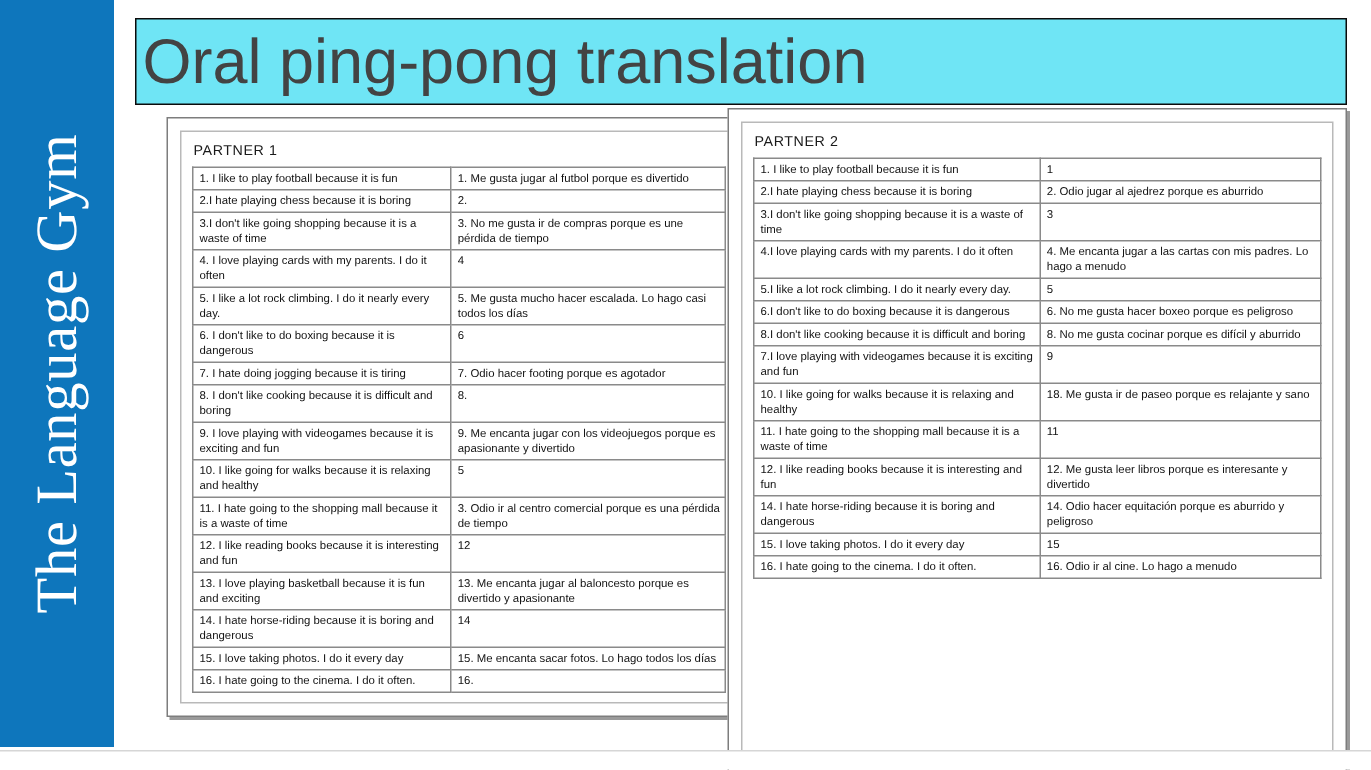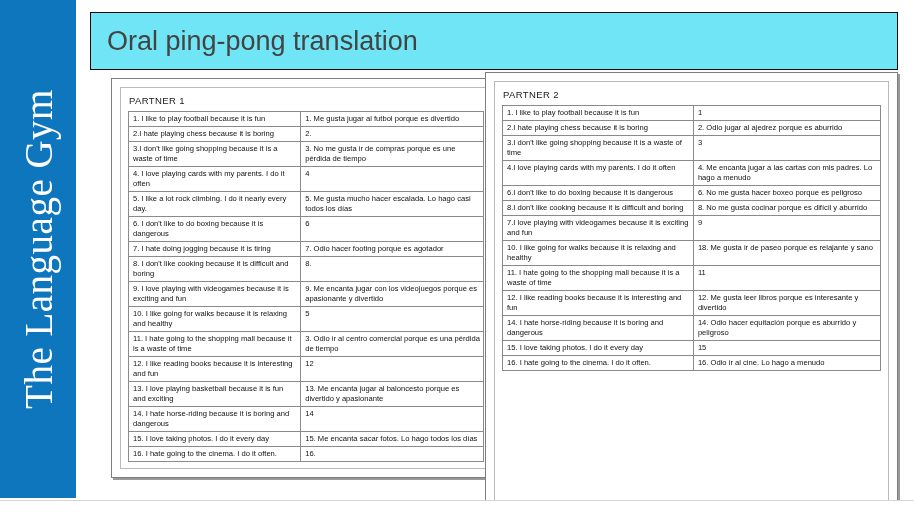--- a/index.html
+++ b/index.html
@@ -33,23 +33,23 @@
   
   #title-banner{
     position:absolute;left:90px;top:12px;width:808px;height:58px;
     background:#6FE5F5;
     border:1px solid #0b0b0b;
     box-sizing:border-box;
     display:flex;align-items:center;
   }
   #title-banner .title-text{
     color:#434343;
-    font-size:27px;
-    font-family:"Liberation Sans",sans-serif;
-    padding-left:16px;
+    font-size:42px;
+    font-family:"Liberation Sans",sans-serif;
+    padding-left:4px;
     line-height:1;
     white-space:nowrap;
   }
 
   
   .panel{
     position:absolute;
     background:#ffffff;
     border:1px solid #7d7d7d;
     box-shadow:2px 2px 0 0 #9a9a9a;
@@ -228,20 +228,24 @@
             </tr>
             <tr>
               <td class="en">3.I don't like going shopping because it is a waste of time</td>
               <td class="es">3</td>
             </tr>
             <tr>
               <td class="en">4.I love playing cards with my parents. I do it often</td>
               <td class="es">4. Me encanta jugar a las cartas con mis padres. Lo hago a menudo</td>
             </tr>
             <tr>
+              <td class="en">5.I like a lot rock climbing. I do it nearly every day.</td>
+              <td class="es">5</td>
+            </tr>
+            <tr>
               <td class="en">6.I don't like to do boxing because it is dangerous</td>
               <td class="es">6. No me gusta hacer boxeo porque es peligroso</td>
             </tr>
             <tr>
               <td class="en">8.I don't like cooking because it is difficult and boring</td>
               <td class="es">8. No me gusta cocinar porque es difícil y aburrido</td>
             </tr>
             <tr>
               <td class="en">7.I love playing with videogames because it is exciting and fun</td>
               <td class="es">9</td>

